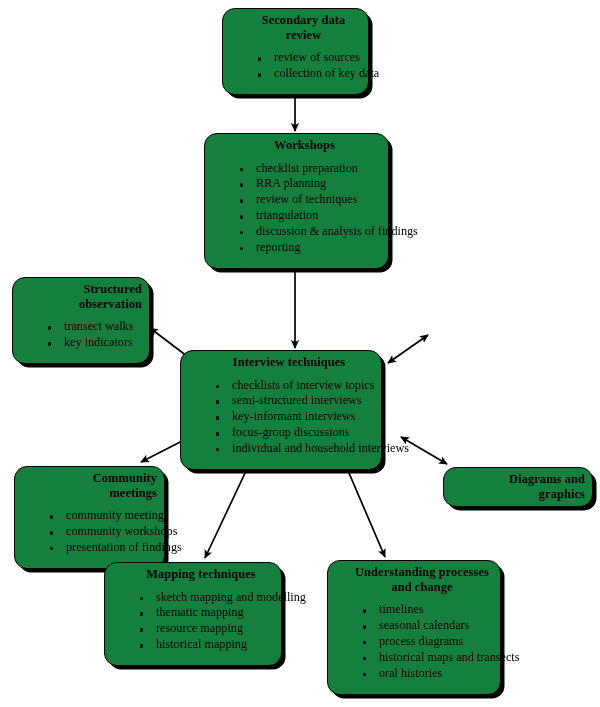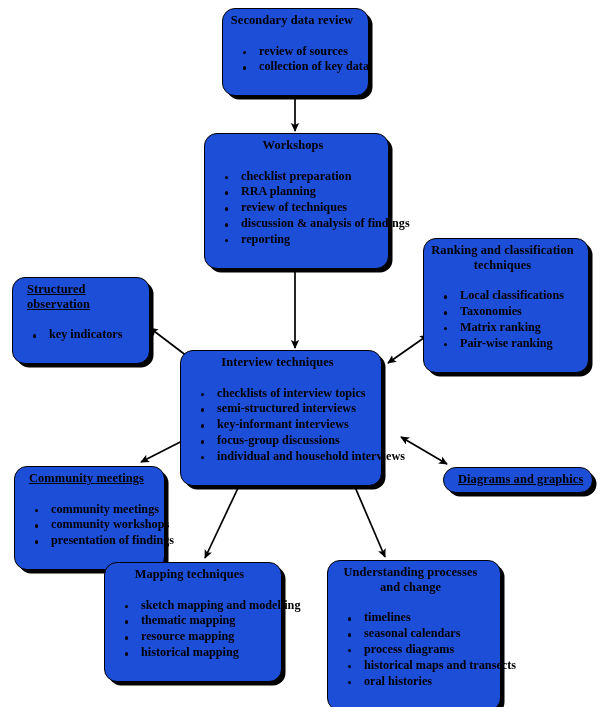--- a/index.html
+++ b/index.html
@@ -23,46 +23,44 @@
     position: absolute;
     left: 0;
     top: 0;
     width: 600px;
     height: 707px;
     pointer-events: none;
   }
   .node {
     position: absolute;
     box-sizing: border-box;
-    background: #1d4ed8;
+    background: #15803d;
     border: 1.6px solid #000000;
     border-radius: 13px;
     box-shadow: 4px 4px 0 -0.5px #000000;
-    padding: 3px 7px 4px 0;
+    padding: 3px 7px 4px 23px;
     z-index: 2;
   }
   .node-title {
     font-weight: bold;
     font-size: 12.4px;
     line-height: 1.18;
     text-align: center;
     letter-spacing: 0.1px;
     margin: 1px 0 1px 0;
     white-space: pre-line;
   }
   .node-title.left-title {
-    text-align: left;
+    text-align: right;
     padding-left: 14px;
-    text-decoration: underline;
   }
   .bullets {
     list-style: none;
-    margin: 16px;
+    margin: 8px;
     padding: 0;
-    font-weight: bold;
   }
   .bullets li {
     position: relative;
     font-size: 12.2px;
     line-height: 1.30;
     padding-left: 20px;
     white-space: nowrap;
   }
   .bullets li::before {
     content: "";
@@ -122,39 +120,31 @@
       <li>collection of key data</li>
     </ul>
   </div>
 
   <div class="node" id="n-workshops">
     <div class="node-title">Workshops</div>
     <ul class="bullets">
       <li>checklist preparation</li>
       <li>RRA planning</li>
       <li>review of techniques</li>
+      <li>triangulation</li>
       <li>discussion &amp; analysis of findings</li>
       <li>reporting</li>
     </ul>
   </div>
 
-  <div class="node" id="n-ranking">
-    <div class="node-title">Ranking and classification
-techniques</div>
-    <ul class="bullets">
-      <li>Local classifications</li>
-      <li>Taxonomies</li>
-      <li>Matrix ranking</li>
-      <li>Pair-wise ranking</li>
-    </ul>
-  </div>
 
   <div class="node" id="n-structured">
     <div class="node-title left-title">Structured observation</div>
     <ul class="bullets">
+      <li>transect walks</li>
       <li>key indicators</li>
     </ul>
   </div>
 
   <div class="node" id="n-interview">
     <div class="node-title">Interview  techniques</div>
     <ul class="bullets">
       <li>checklists of interview topics</li>
       <li>semi-structured interviews</li>
       <li>key-informant interviews</li>

